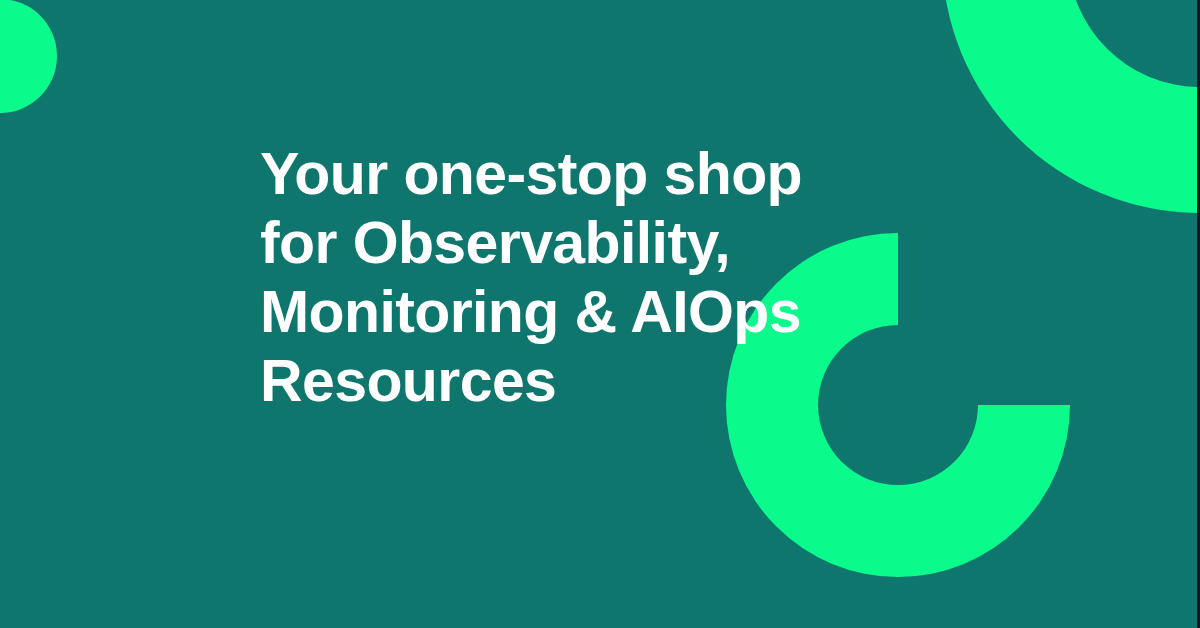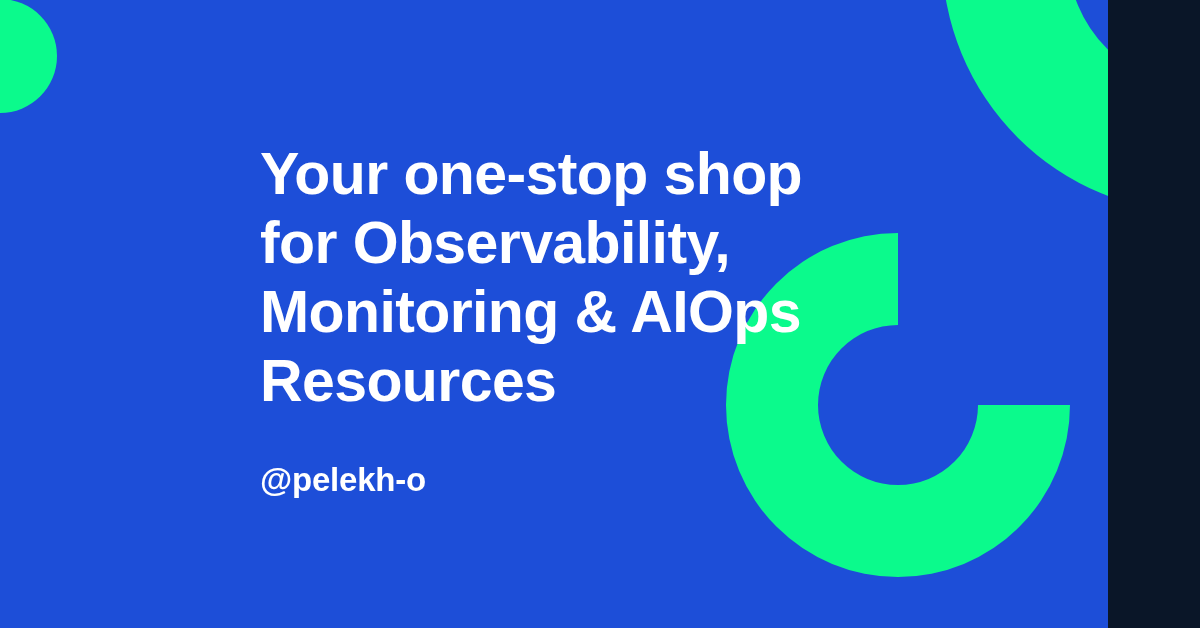--- a/index.html
+++ b/index.html
@@ -3,24 +3,24 @@
 <meta charset="utf-8">
 <title>Social Card</title>
 <style>
   html, body {
     margin: 0;
     padding: 0;
     background: #0a1628;
   }
   #card {
     position: relative;
-    width: 1108px;
+    width: 1197px;
     height: 628px;
     overflow: hidden;
-    background: #1d4ed8;
+    background: #0f766e;
     font-family: "Liberation Sans", sans-serif;
   }
 
   
   #shapes {
     position: absolute;
     inset: 0;
     width: 1200px;
     height: 628px;
     pointer-events: none;
@@ -78,16 +78,15 @@
              A 80,80 0 1 0 978,405
              Z"></path>
   </svg>
 
   <div id="content">
     <h1 id="headline">Your one-stop shop
 for Observability,
 Monitoring &amp; AIOps
 Resources</h1>
 
-    <p id="handle">@pelekh-o</p>
   </div>
 
 </div>
 
 </body></html>

